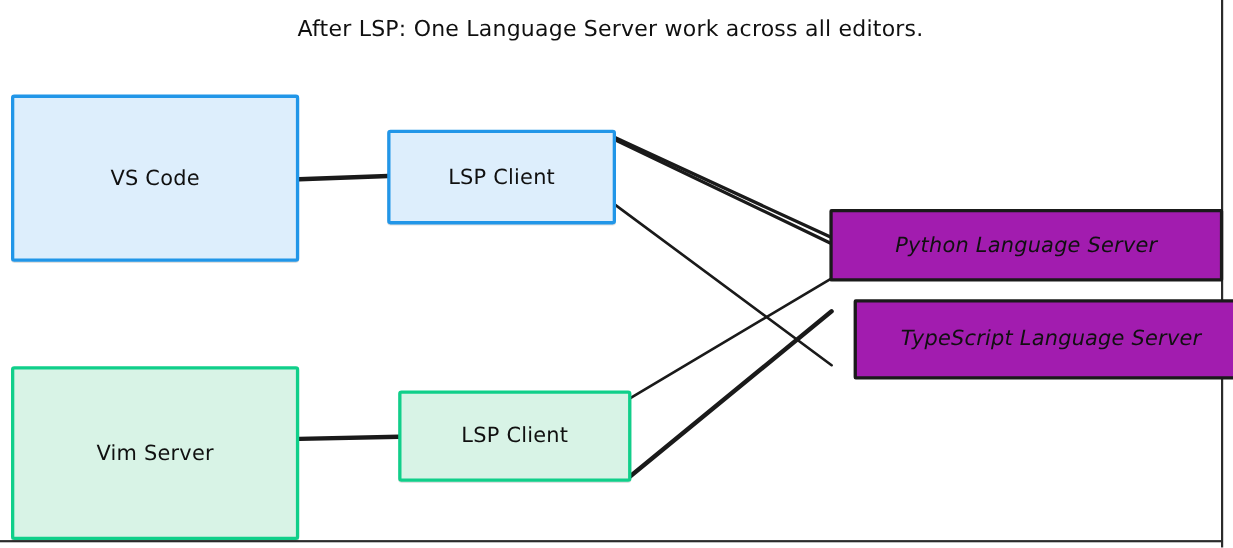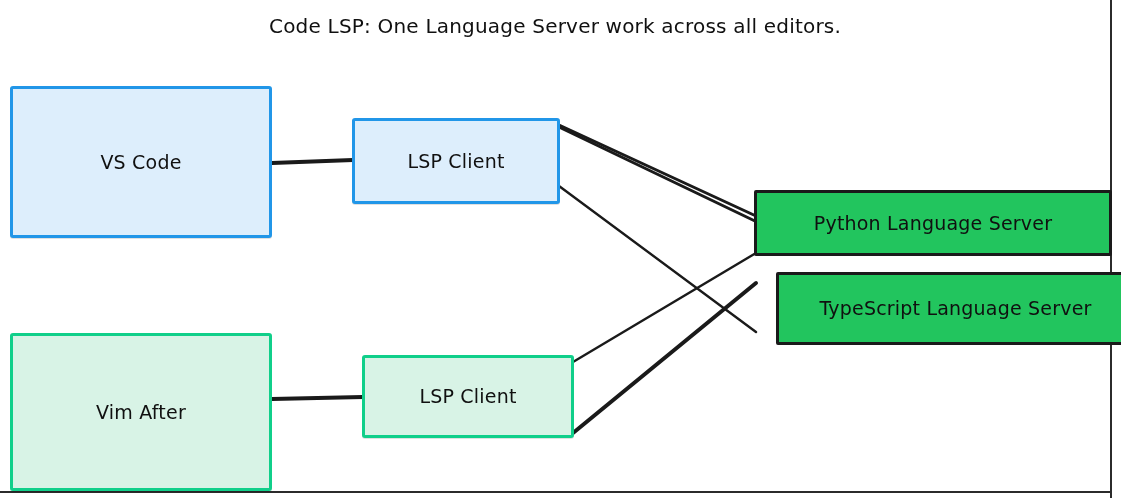--- a/index.html
+++ b/index.html
@@ -69,23 +69,24 @@
     border-radius: 3px;
     box-shadow: 0 1px 0 rgba(0,0,0,0.12);
   }
   .node.green {
     background: #d8f3e6;
     border: 3px solid #10cf8a;
     border-radius: 3px;
     box-shadow: 0 1px 0 rgba(0,0,0,0.12);
   }
   .node.plain {
-    background: #22c55e;
+    background: #a21caf;
     border: 3px solid #1a1a1a;
     border-radius: 2px;
+    font-style: italic;
   }
 
   #vscode       { left: 10px;  top: 86px;  width: 262px; height: 152px; }
   #lsp-client-vscode { left: 352px; top: 118px; width: 208px; height: 86px; }
   #vim          { left: 10px;  top: 333px; width: 262px; height: 158px; }
   #lsp-client-vim    { left: 362px; top: 355px; width: 212px; height: 83px; }
   #python-server     { left: 754px; top: 190px; width: 358px; height: 66px; }
   #typescript-server { left: 753px; top: 272px; width: 359px; height: 73px; margin-left: 23px; }
 
   #title {
@@ -116,32 +117,32 @@
 
     <line x1="559" y1="186" x2="756" y2="332" stroke-width="2.4"></line>
 
     <line x1="272" y1="399" x2="363" y2="397" stroke-width="4"></line>
 
     <line x1="573" y1="362" x2="756" y2="253" stroke-width="2.4"></line>
 
     <line x1="573" y1="433" x2="756" y2="283" stroke-width="4"></line>
   </svg>
 
-  <div id="title">Code LSP: One Language Server work across all editors.</div>
+  <div id="title">After LSP: One Language Server work across all editors.</div>
 
   <div class="node blue" id="vscode">
     <span class="node-label">VS Code</span>
   </div>
 
   <div class="node blue" id="lsp-client-vscode">
     <span class="node-label">LSP Client</span>
   </div>
 
   <div class="node green" id="vim">
-    <span class="node-label">Vim After</span>
+    <span class="node-label">Vim Server</span>
   </div>
 
   <div class="node green" id="lsp-client-vim">
     <span class="node-label">LSP Client</span>
   </div>
 
   <div class="node plain" id="python-server">
     <span class="node-label">Python Language Server</span>
   </div>
 

